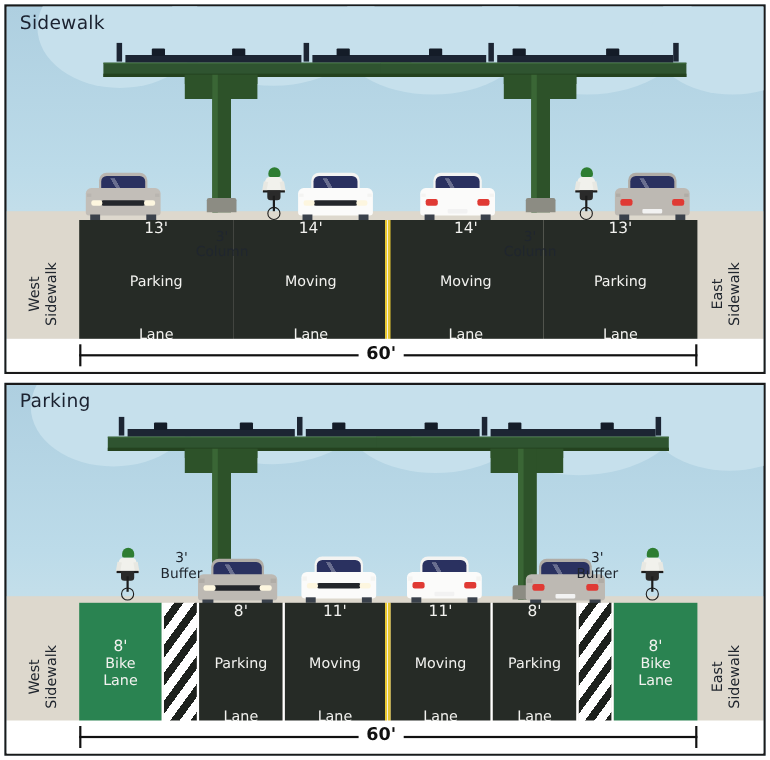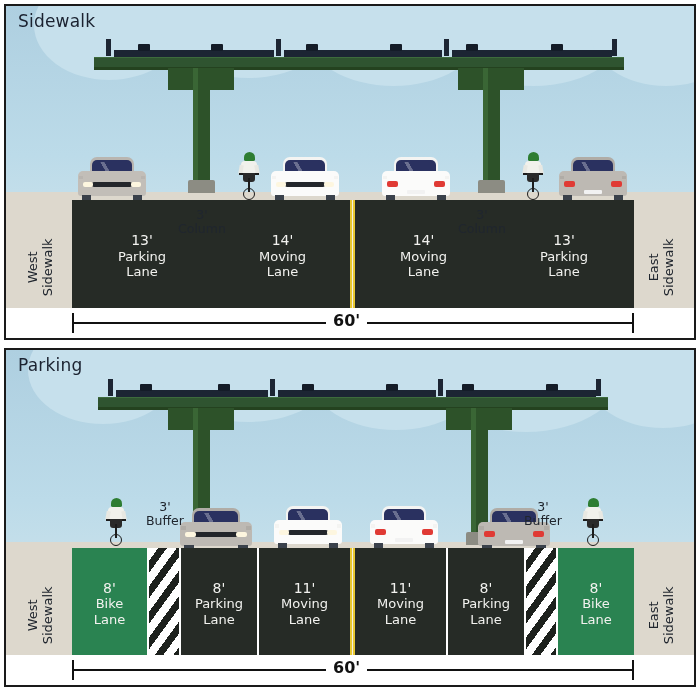--- a/index.html
+++ b/index.html
@@ -69,21 +69,21 @@
 
   
   .roadbed { position: absolute; }
   .lane {
     position: absolute; top: 0; height: 100%;
     display: flex; flex-direction: column; align-items: center; justify-content: center;
     color: #f2f2ef; text-align: center; line-height: 1.18;
     font-size: 13px;
   }
   .lane .num { font-size: 14px; }
-  .lane.asphalt { background: #262b26; }
+  .lane.asphalt { background: #262b26; justify-content: space-between; }
   .lane.bike { background: #2a8351; }
   .lane.buffer {
     background: repeating-linear-gradient(-54deg,
       #1d211d 0px, #1d211d 7px, #ffffff 7px, #ffffff 15px);
     border-left: 2px solid #ffffff; border-right: 2px solid #ffffff;
   }
   .lane-divider { position: absolute; top: 0; height: 100%; width: 2px; background: #ffffff; }
   .center-line { position: absolute; top: 0; height: 100%; width: 5px;
     background: linear-gradient(90deg,#e8c832 0 40%, #f3efe2 40% 60%, #e8c832 60% 100%); }
 

